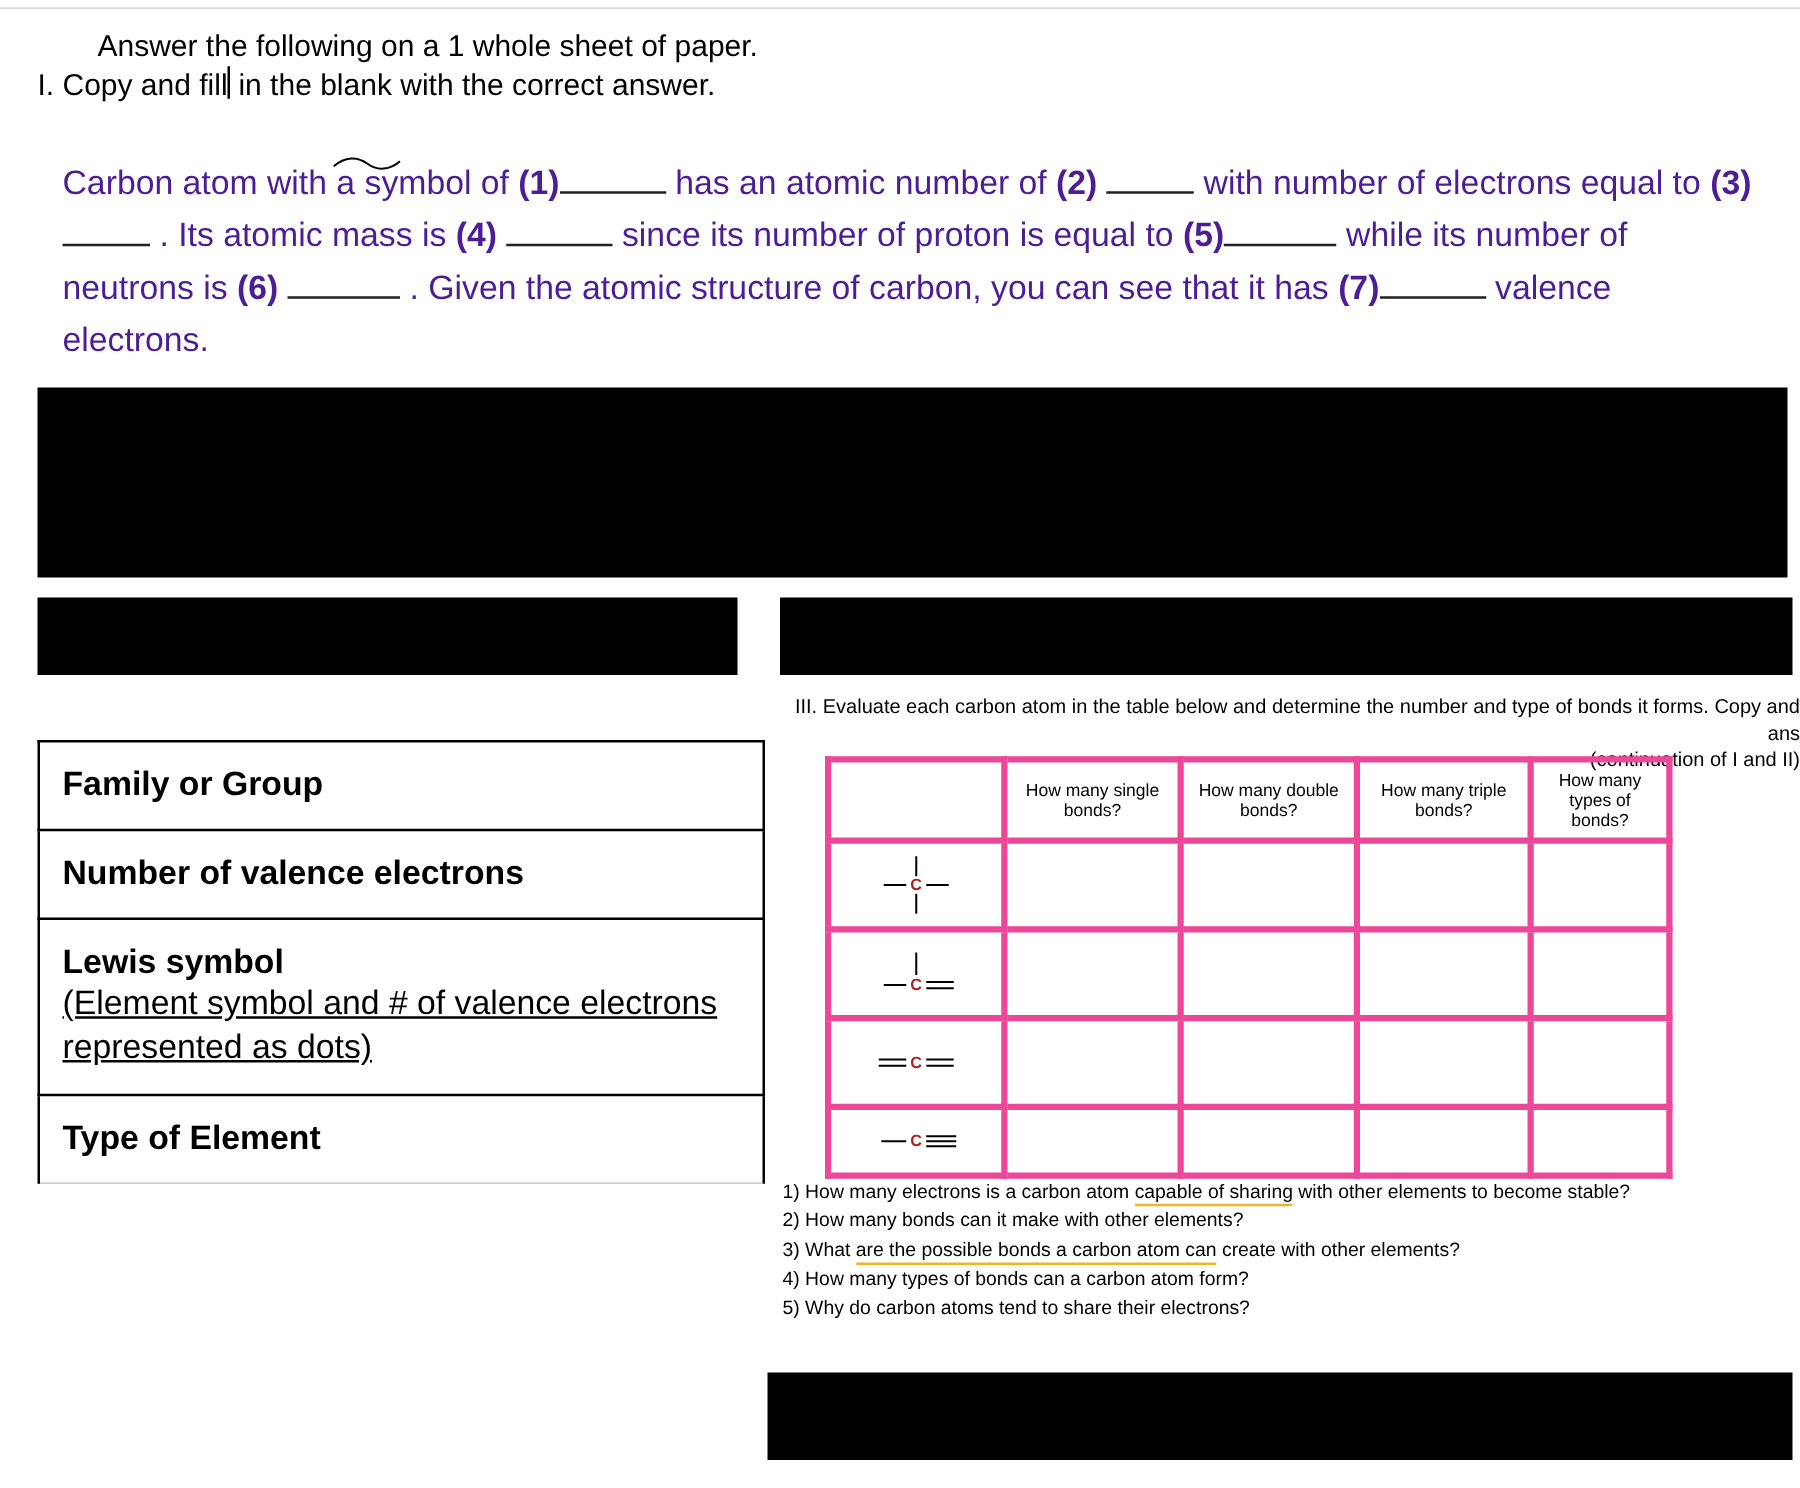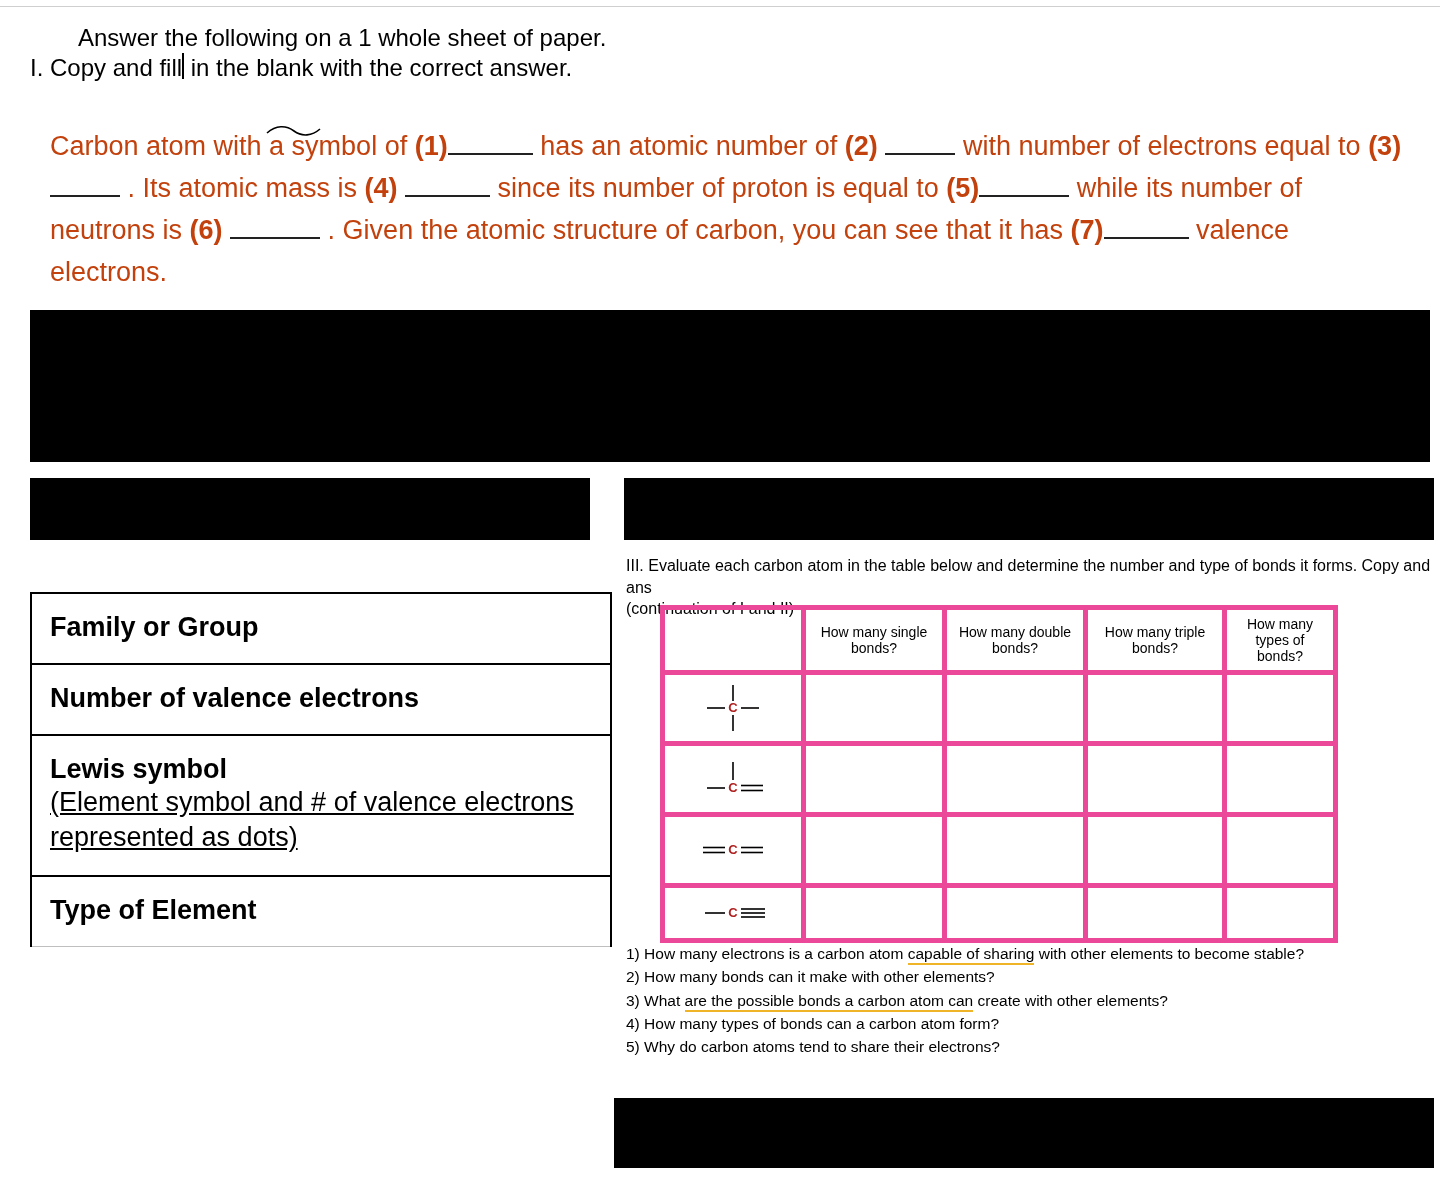--- a/index.html
+++ b/index.html
@@ -39,21 +39,21 @@
     border-left: 2px solid #000;
     height: 1.1em;
     vertical-align: -0.15em;
   }
   .passage {
     position: absolute;
     left: 50px; top: 126px; right: 30px;
     font-size: 27px;
     line-height: 1.55;
     font-family: "Segoe UI", Arial, sans-serif;
-    color: #c2410c;
+    color: #4c1d95;
   }
   .passage b { font-weight: 700; }
   .blank {
     display: inline-block;
     border-bottom: 2px solid #222;
     height: 0.9em;
     vertical-align: baseline;
   }
   .w70  { width: 70px; }
   .w85  { width: 85px; }
@@ -102,20 +102,21 @@
     text-decoration: underline;
   }
   .tableII tr.type td { border-bottom: 1px solid #bfbfbf; }
 
   .sect3-instr {
     position: absolute;
     left: 626px; top: 555px; right: 0;
     font-size: 16px;
     line-height: 1.35;
     white-space: normal;
+    text-align: right;
   }
 
   .tableIII {
     position: absolute;
     left: 660px; top: 605px;
     border-collapse: collapse;
     font-size: 14px;
   }
   .tableIII th, .tableIII td {
     border: 5px solid #ec4899;

